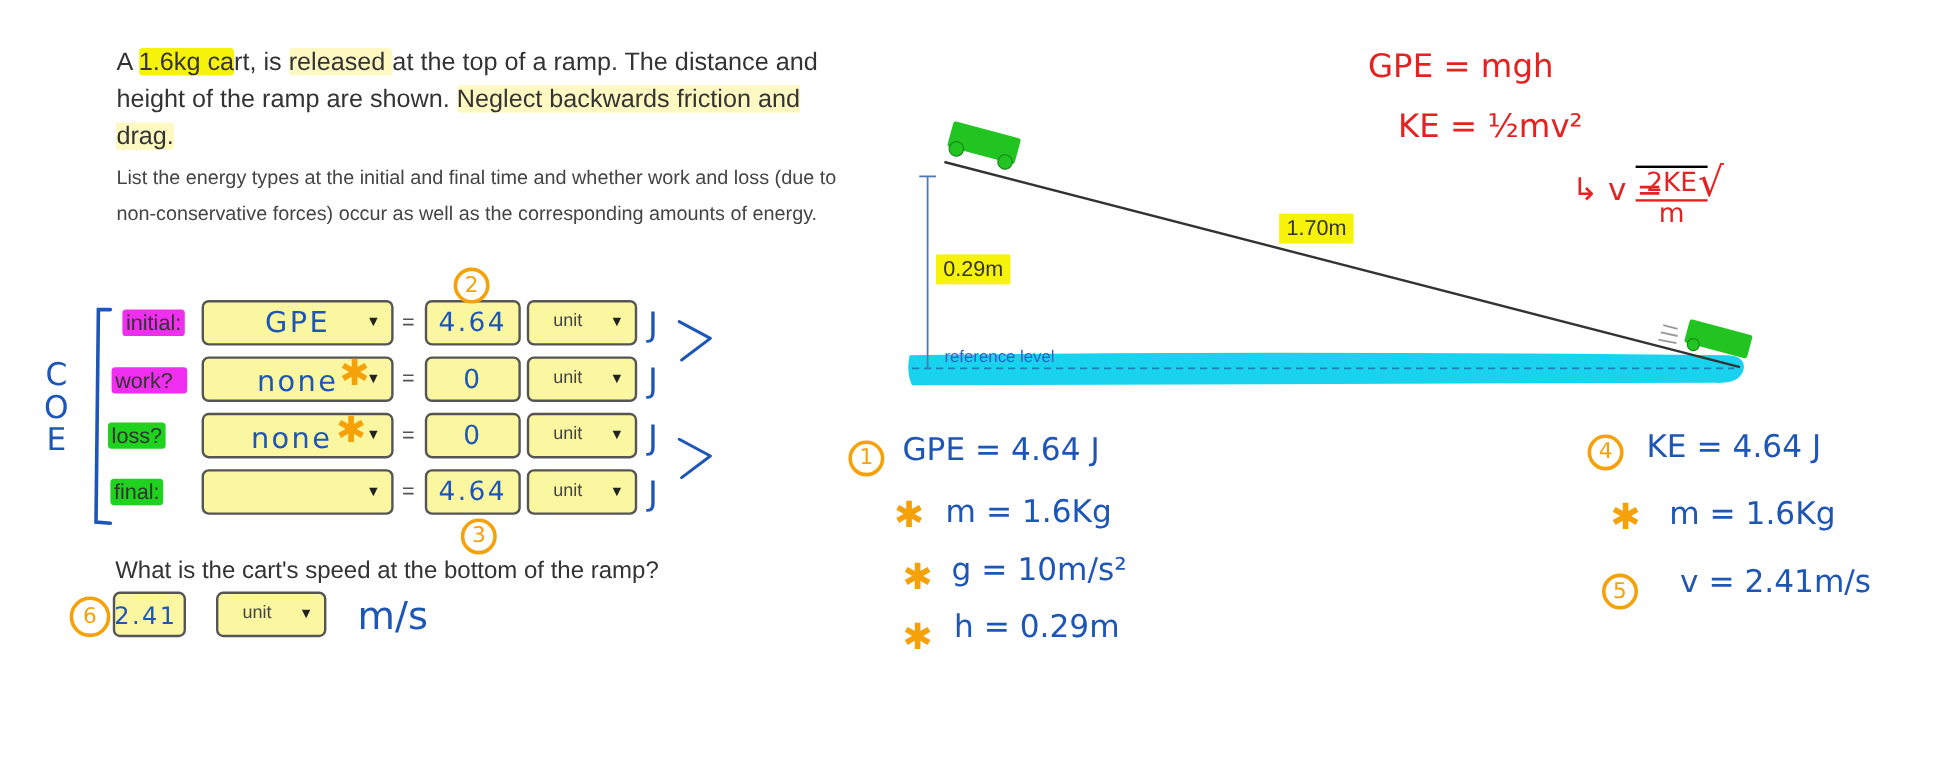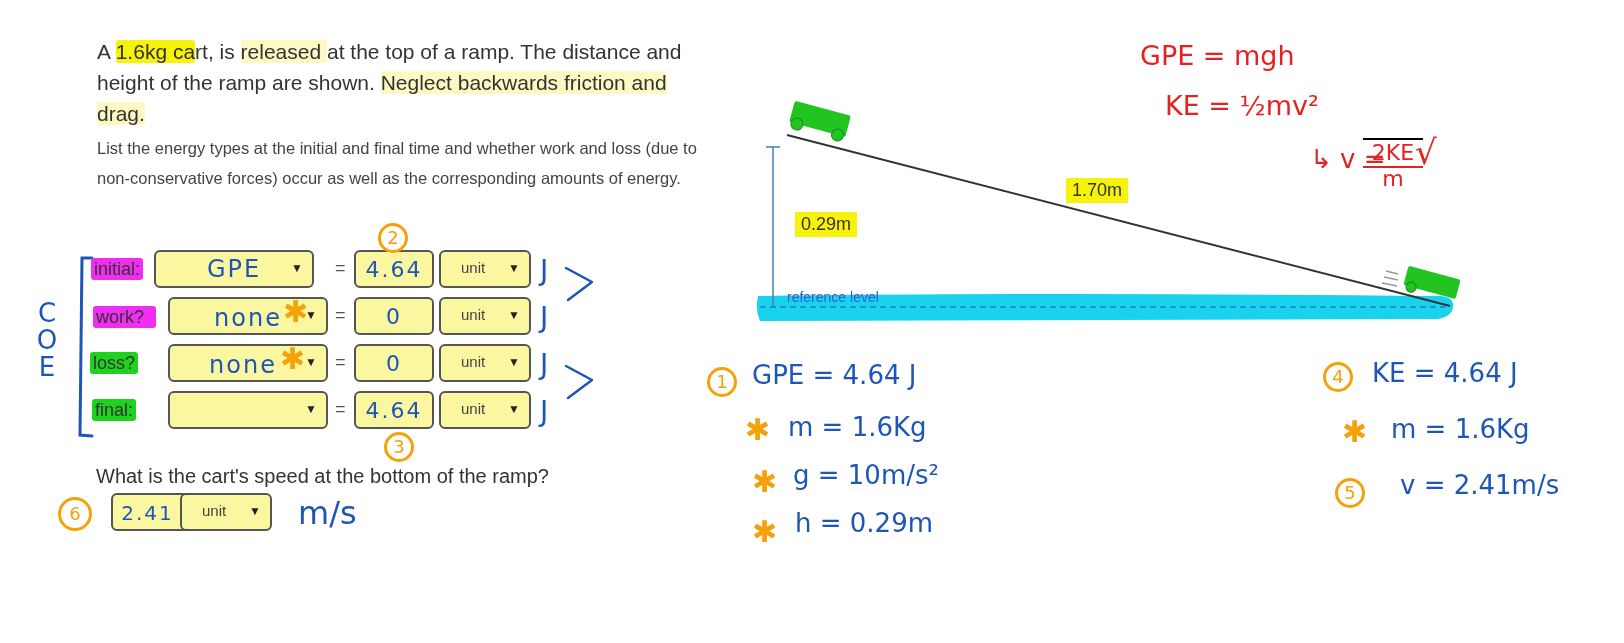--- a/index.html
+++ b/index.html
@@ -34,26 +34,26 @@
 
 <div class="abs hand-blue" style="left:34px; top:300px; width:26px; font-size:26px; line-height:27px; text-align:center;">
   <div>C</div>
   <div>O</div>
   <div>E</div>
 </div>
 <svg class="abs" style="left:76px; top:255px;" width="20" height="185">
   <path d="M16 3 L6 3 L4 180 L16 181" fill="none" stroke="#1e56b8" stroke-width="3" stroke-linecap="round"></path>
 </svg>
 
-<div class="abs" style="left:91px; top:259px;"><span class="row-label lbl-mag">initial:</span></div>
+<div class="abs" style="left:102px; top:259px;"><span class="row-label lbl-mag">initial:</span></div>
 <div class="abs" style="left:93px; top:307px;"><span class="row-label lbl-mag" style="padding-right:12px;">work?</span></div>
 <div class="abs" style="left:90px; top:353px;"><span class="row-label lbl-grn">loss?</span></div>
 <div class="abs" style="left:92px; top:400px;"><span class="row-label lbl-grn">final:</span></div>
 
-<div class="abs sel" style="left:154px; top:250px; width:160px;">
+<div class="abs sel" style="left:168px; top:250px; width:160px;">
   <span class="hand">GPE</span>
   <span class="arrow">▼</span>
 </div>
 <div class="abs eq" style="left:335px; top:258px;">=</div>
 <div class="abs sel" style="left:354px; top:250px; width:80px;">
   <span class="hand" style="font-size:22px; top:5px;">4.64</span>
 </div>
 <div class="abs sel" style="left:439px; top:250px; width:92px;">
   <span class="unit">unit</span>
   <span class="arrow">▼</span>
@@ -108,21 +108,21 @@
 </svg>
 <svg class="abs" style="left:560px; top:360px;" width="40" height="42">
   <path d="M6 6 L32 20 L8 38" fill="none" stroke="#1e56b8" stroke-width="2.5" stroke-linecap="round" stroke-linejoin="round"></path>
 </svg>
 
 <div class="abs circle-num" style="left:378px; top:223px;">2</div>
 <div class="abs circle-num" style="left:384px; top:432px;">3</div>
 
 <div class="abs" style="left:96px; top:465px; font-size:20px; color:#333;">What is the cart's speed at the bottom of the ramp?</div>
 <div class="abs circle-num" style="left:58px; top:497px; width:34px; height:34px; line-height:28px;">6</div>
-<div class="abs sel" style="left:111px; top:493px; width:79px;">
+<div class="abs sel" style="left:94px; top:493px; width:61px;">
   <span class="hand" style="font-size:20px; top:6px; left:-6px;">2.41</span>
 </div>
 <div class="abs sel" style="left:180px; top:493px; width:92px;">
   <span class="unit">unit</span>
   <span class="arrow">▼</span>
 </div>
 <div class="abs hand-blue" style="left:298px; top:494px; font-size:32px;">m/s</div>
 
 <svg class="abs" style="left:740px; top:90px;" width="760" height="240">
 
@@ -142,21 +142,21 @@
 
   <g transform="rotate(15 690 196)">
     <rect x="664" y="182" width="54" height="20" fill="#22c422" rx="2"></rect>
     <circle cx="672" cy="202" r="5" fill="#22c422" stroke="#188a18" stroke-width="1"></circle>
   </g>
 
   <line x1="646" y1="181" x2="658" y2="184" stroke="#999" stroke-width="1.5"></line>
   <line x1="644" y1="187" x2="658" y2="190" stroke="#999" stroke-width="1.5"></line>
   <line x1="642" y1="193" x2="657" y2="196" stroke="#999" stroke-width="1.5"></line>
 </svg>
-<div class="abs dim-label" style="left:780px; top:212px;margin-left:15px;">0.29m</div>
+<div class="abs dim-label" style="left:780px; top:212px;">0.29m</div>
 <div class="abs dim-label" style="left:1066px; top:178px;">1.70m</div>
 <div class="abs" style="left:787px; top:289px; font-size:14px; color:#3a5ac8;">reference level</div>
 
 <div class="abs hand-red note" style="left:1140px; top:40px; font-size:27px;">GPE = mgh</div>
 <div class="abs hand-red note" style="left:1165px; top:90px; font-size:27px;">KE = ½mv²</div>
 <div class="abs hand-red note" style="left:1310px; top:144px; font-size:26px;">↳ v =</div>
 <div class="abs hand-red" style="left:1415px; top:132px; font-size:34px;">√</div>
 <div class="abs hand-red" style="left:1363px; top:138px; width:60px; border-top:2px solid #000000; text-align:center; font-size:22px;">
   <div style="border-bottom:2px solid #e52222; line-height:26px;">2KE</div>
   <div style="line-height:22px;">m</div>

